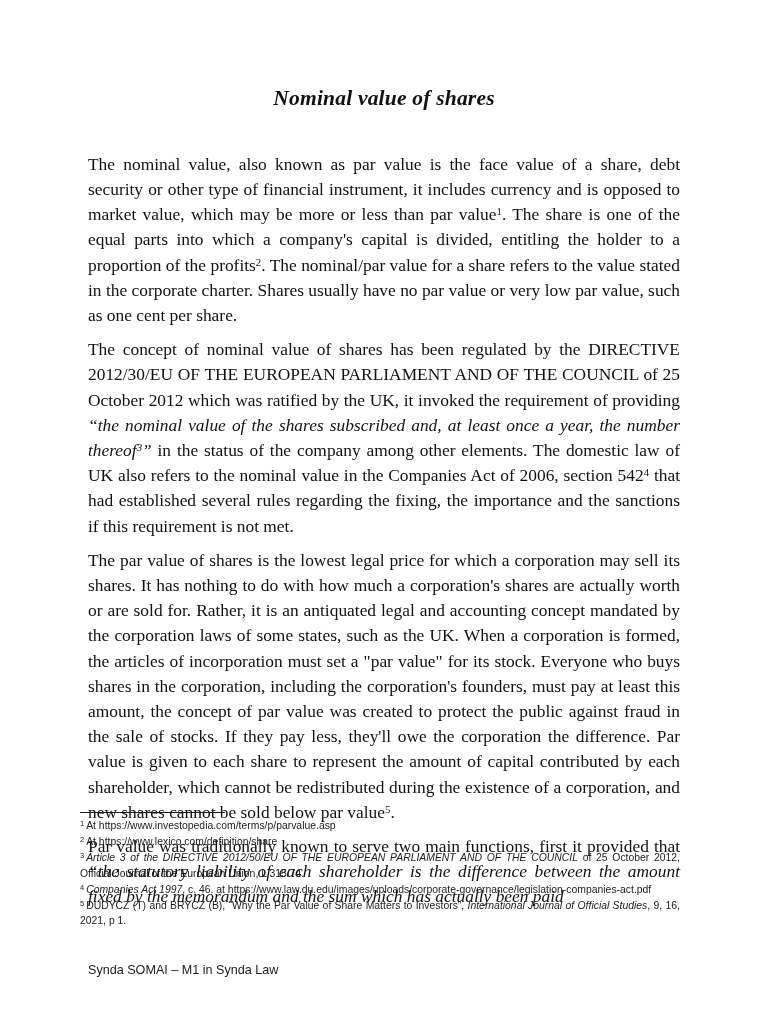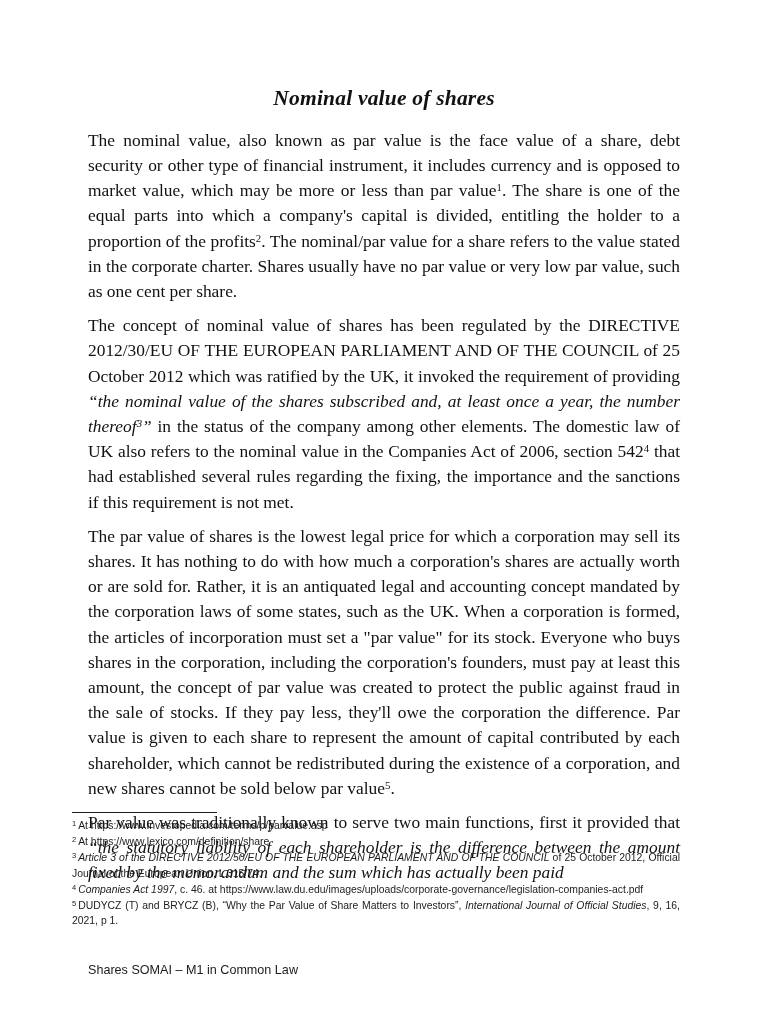--- a/index.html
+++ b/index.html
@@ -26,21 +26,21 @@
     text-align: center;
     font-weight: bold;
     font-style: italic;
     font-size: 21.5px;
     line-height: 1.2;
     margin: 0;
     padding-top: 86px;
     letter-spacing: 0.2px;
   }
   .body-block {
-    margin-top: 16px;
+    margin-top: 40px;
   }
   p.para {
     margin: 0 0 9px 0;
     font-size: 17.4px;
     line-height: 25.2px;
     text-align: justify;
     text-justify: inter-word;
     hyphens: none;
   }
   p.para:last-child {
@@ -49,21 +49,21 @@
   .it {
     font-style: italic;
   }
   sup {
     font-size: 0.62em;
     line-height: 0;
     vertical-align: 0.5em;
   }
   .footnote-area {
     position: absolute;
-    left: 72px;
+    left: 80px;
     right: 88px;
     top: 812px;
   }
   .footnote-rule {
     width: 145px;
     height: 0;
     border-top: 1.4px solid #1a1a1a;
     margin: 0 0 5px 0;
   }
   .footnotes {
@@ -112,15 +112,15 @@
     <div class="footnote-rule"></div>
     <div class="footnotes">
       <p class="fn"><sup>1</sup>At https://www.investopedia.com/terms/p/parvalue.asp</p>
       <p class="fn"><sup>2</sup>At https://www.lexico.com/definition/share</p>
       <p class="fn"><sup>3</sup><span class="it">Article 3 of the DIRECTIVE 2012/50/EU OF THE EUROPEAN PARLIAMENT AND OF THE COUNCIL</span> of 25 October 2012, Official Journal of the European Union, L 315/74.</p>
       <p class="fn"><sup>4</sup><span class="it">Companies Act 1997</span>, c. 46. at https://www.law.du.edu/images/uploads/corporate-governance/legislation-companies-act.pdf</p>
       <p class="fn"><sup>5</sup>DUDYCZ (T) and BRYCZ (B), “Why the Par Value of Share Matters to Investors”, <span class="it">International Journal of Official Studies</span>, 9, 16, 2021, p 1.</p>
     </div>
   </div>
 
-  <div class="footer">Shares SOMAI – M1 in Common Law</div>
+  <div class="footer">Synda SOMAI – M1 in Synda Law</div>
 
 </div>
 
 </body></html>

